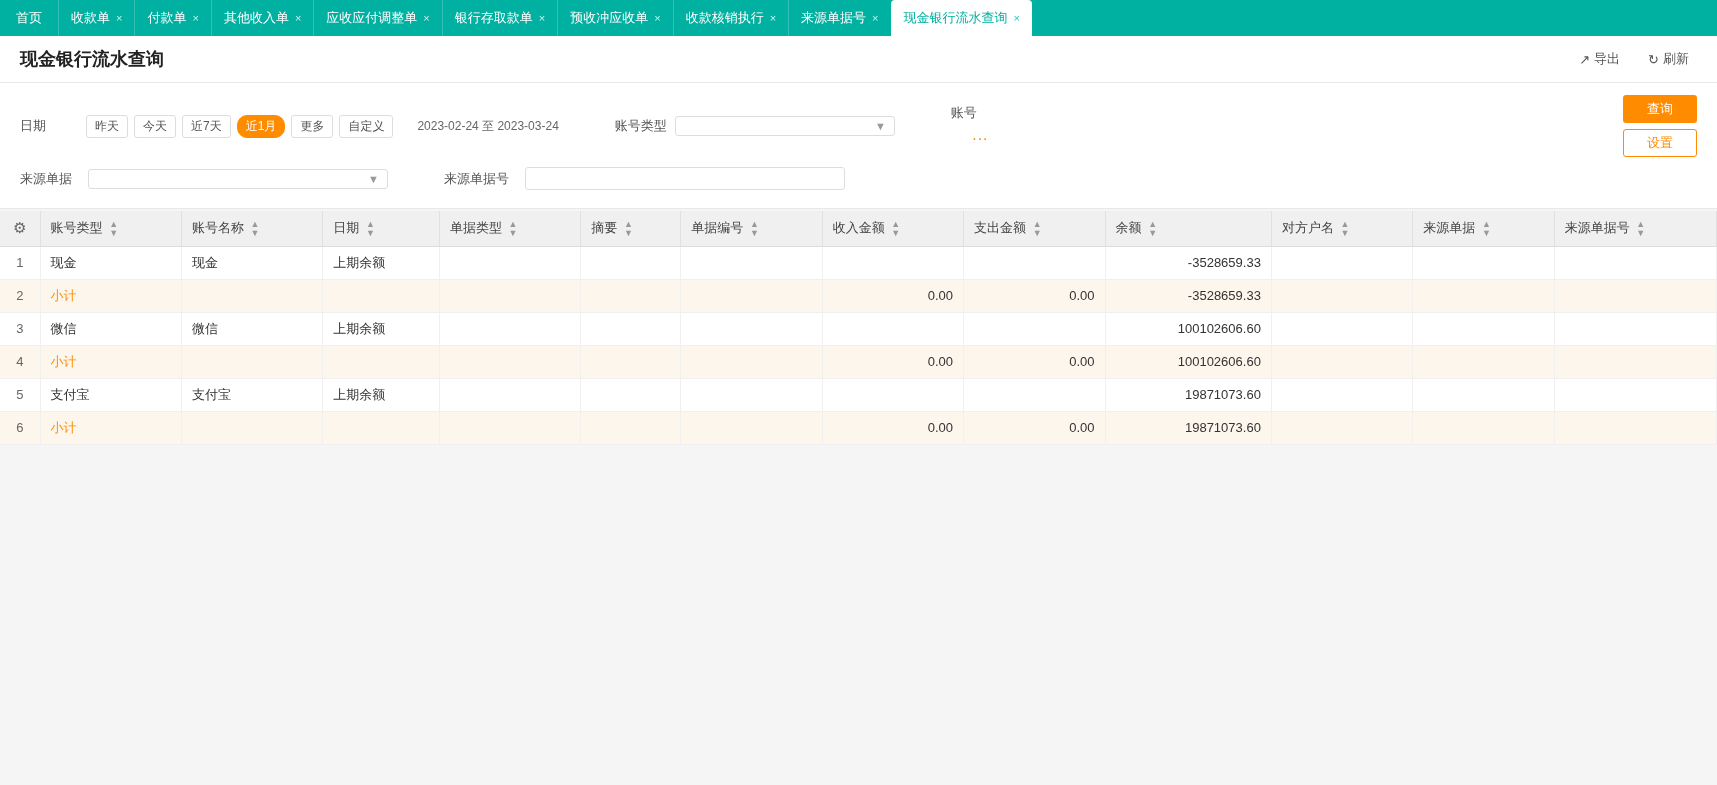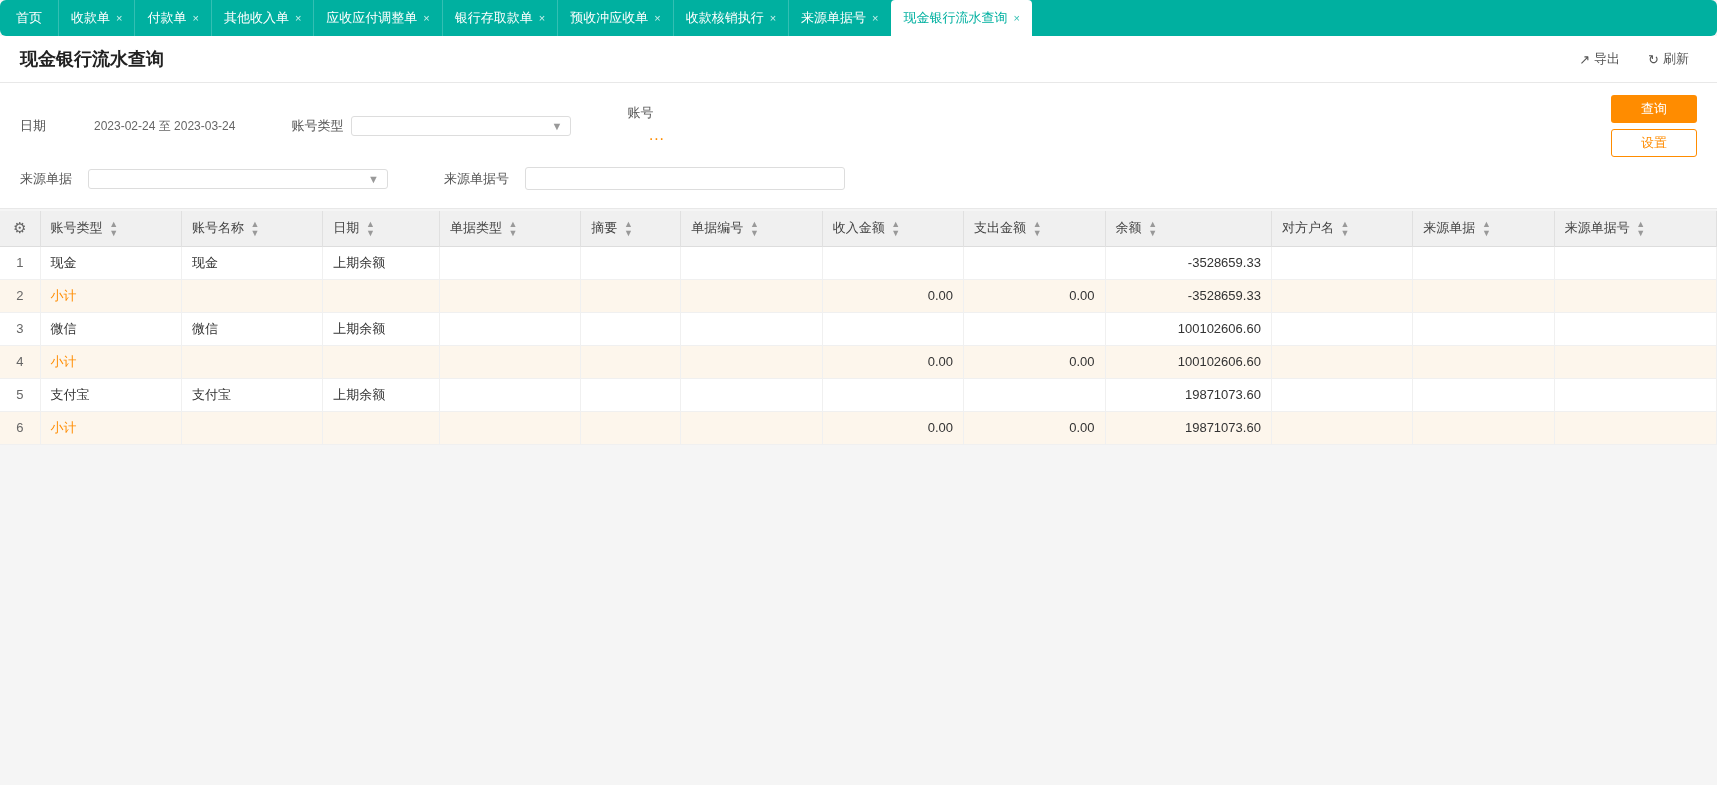--- a/index.html
+++ b/index.html
@@ -6,21 +6,20 @@
     body { font-family: 'Microsoft YaHei', Arial, sans-serif; font-size: 13px; background: #f5f5f5; color: #333; }
 
     
     .top-nav {
       background: #00b0a0;
       display: flex;
       align-items: flex-end;
       height: 36px;
       padding: 0 0;
       overflow: hidden;
-      border-radius: 6px;
     }
     .top-nav .nav-home {
       padding: 0 16px;
       color: #fff;
       font-size: 13px;
       height: 100%;
       display: flex;
       align-items: center;
       cursor: pointer;
       white-space: nowrap;
@@ -160,21 +159,21 @@
       color: #ff8c00;
       font-size: 16px;
       cursor: pointer;
       margin-left: 8px;
     }
     .query-btn {
       background: #ff8c00;
       color: #fff;
       border: none;
       border-radius: 3px;
-      padding: 5px 30px;
+      padding: 5px 24px;
       cursor: pointer;
       font-size: 13px;
     }
     .settings-btn {
       background: #fff;
       color: #ff8c00;
       border: 1px solid #ff8c00;
       border-radius: 3px;
       padding: 4px 14px;
       cursor: pointer;
@@ -312,20 +311,28 @@
       <span>↻</span>
       <span>刷新</span>
     </button>
   </div>
 </div>
 
 <div class="filter-area">
   <div class="filter-row">
 
     <span class="filter-label">日期</span>
+    <div class="date-options">
+      <button class="date-btn">昨天</button>
+      <button class="date-btn">今天</button>
+      <button class="date-btn">近7天</button>
+      <button class="date-btn active">近1月</button>
+      <button class="date-btn">更多</button>
+      <button class="date-btn">自定义</button>
+    </div>
     <span class="date-range-text">2023-02-24 至 2023-03-24</span>
 
     <div style="margin-left:40px; display:flex; align-items:center; gap:8px;">
       <span class="filter-label">账号类型</span>
       <div class="filter-select-wrap" style="min-width:220px;">
         <span></span>
         <span class="arrow">▼</span>
       </div>
     </div>
 

